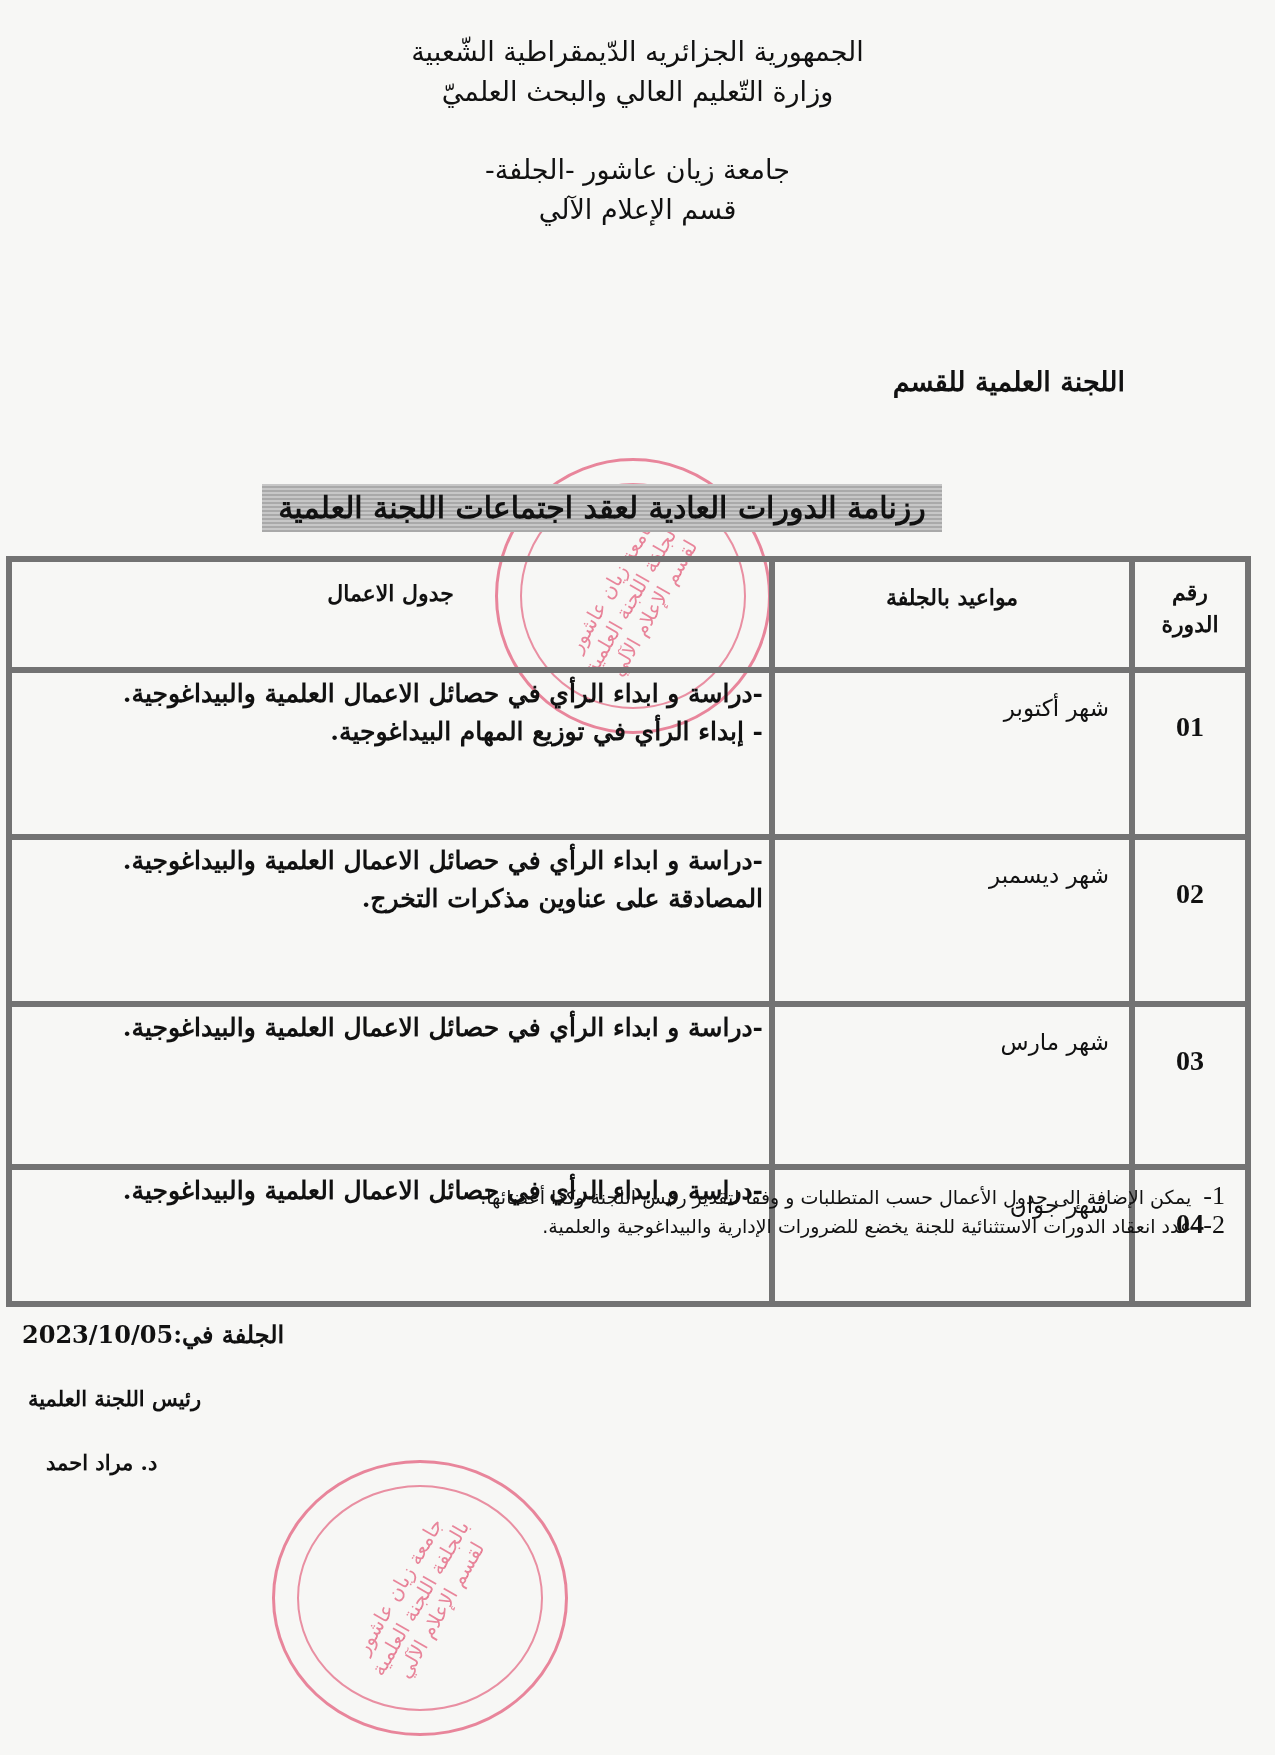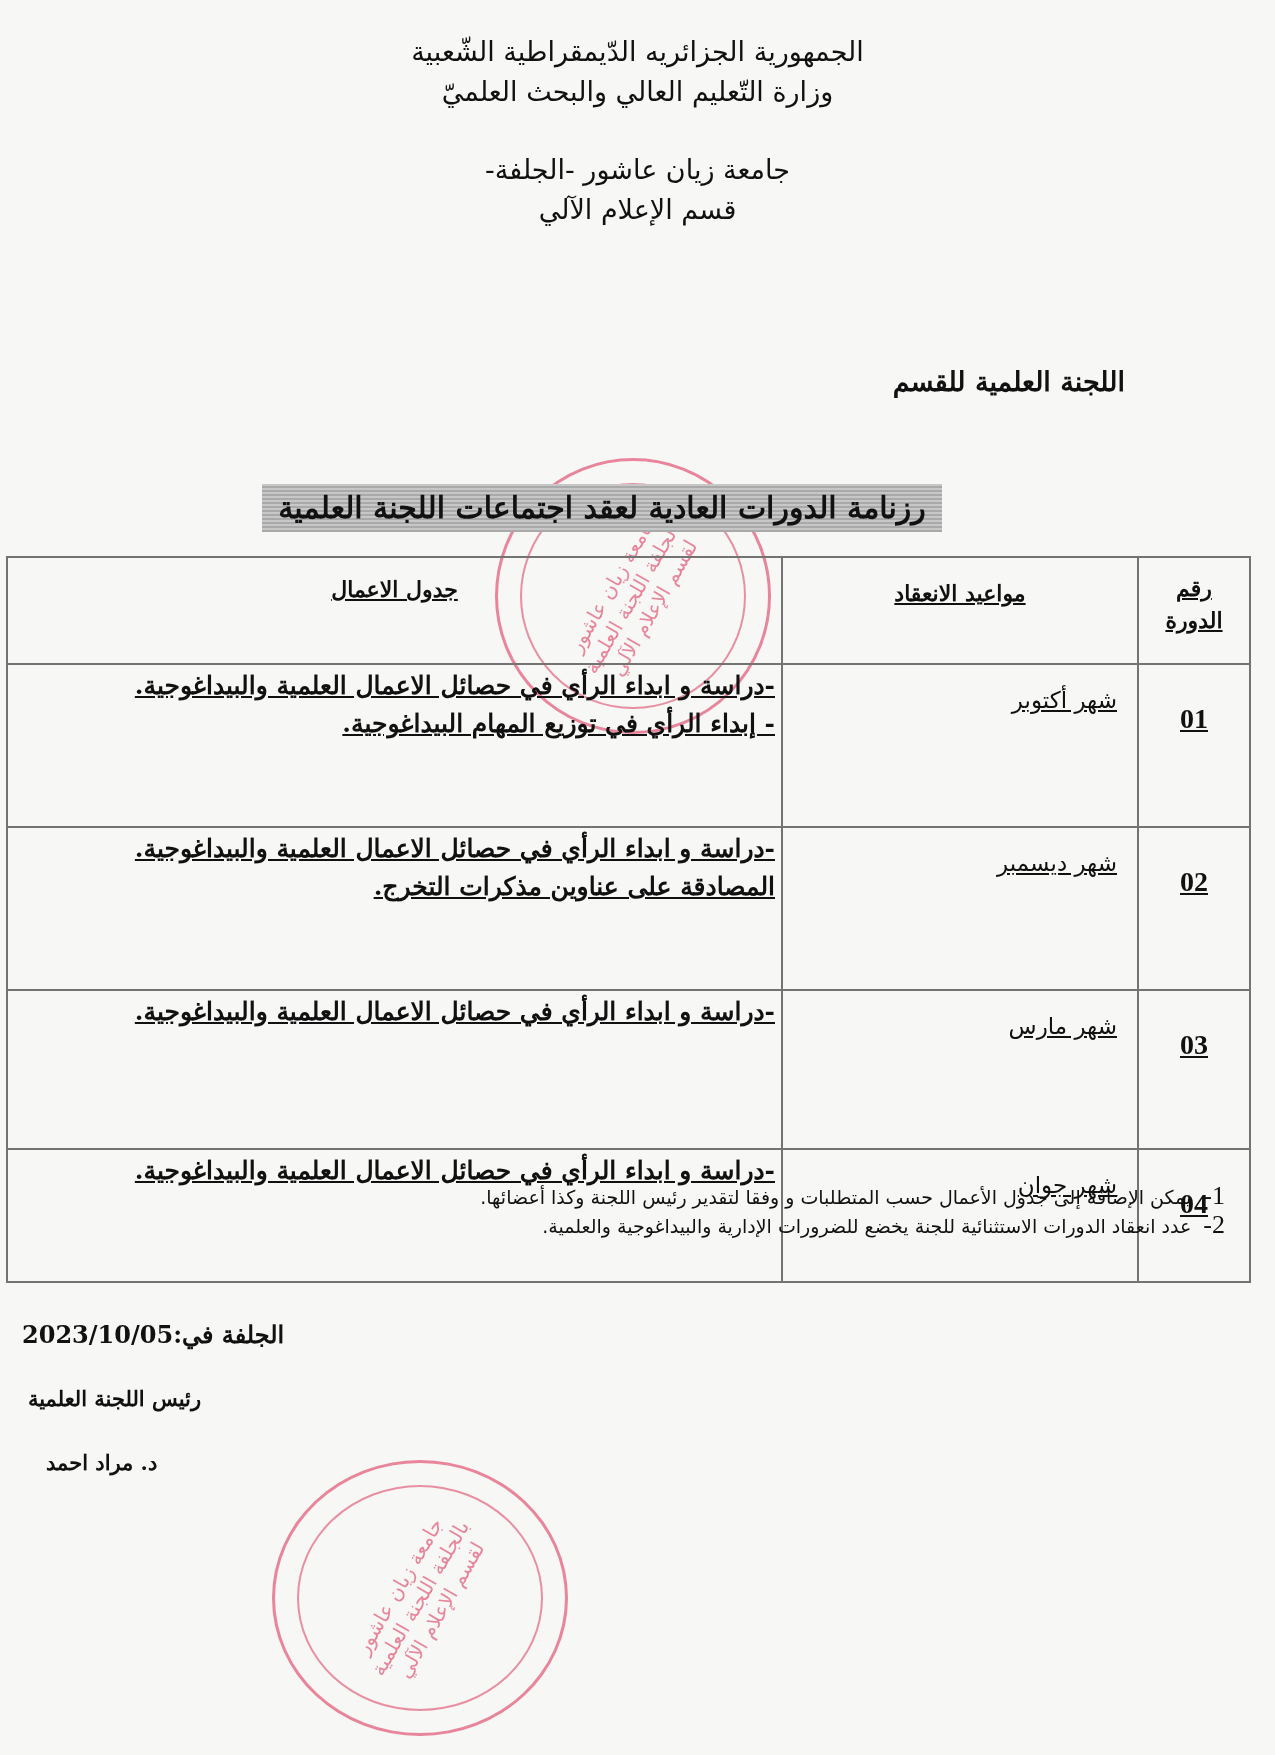--- a/index.html
+++ b/index.html
@@ -21,21 +21,21 @@
       position: absolute; top: 484px; left: 262px; width: 680px; height: 48px;
       background: repeating-linear-gradient(0deg, #a9a9a9 0 2px, #c7c7c7 2px 4px);
       text-align: center; font-size: 30px; font-weight: bold; line-height: 48px;
       font-family: "DejaVu Serif", serif;
     }
     table.sched {
       position: absolute; top: 556px; left: 6px; width: 1245px;
       border-collapse: collapse; direction: rtl;
       font-family: "DejaVu Serif", serif; font-weight: bold;
     }
-    table.sched td, table.sched th { border: 2px solid #737373; vertical-align: top; text-decoration: underline; }
+    table.sched td, table.sched th { border: 6px solid #737373; vertical-align: top; }
     th { font-size: 22px; font-weight: bold; height: 82px; }
     th.c-num { width: 108px; text-align: center; line-height: 32px; padding-top: 14px; vertical-align: top; }
     th.c-date { width: 352px; text-align: center; padding-top: 22px; }
     th.c-agenda { text-align: center; padding-top: 18px; }
     td.num { text-align: center; font-family: "Liberation Serif", serif; font-size: 28px; padding-top: 38px; }
     td.date { text-align: right; padding-right: 20px; font-size: 23px; padding-top: 22px; font-family: "DejaVu Sans", sans-serif; font-weight: normal; }
     td.agenda { text-align: justify; font-size: 25px; line-height: 38px; padding: 2px 6px 4px 6px; }
     td.agenda div { text-align-last: right; }
     tr.r1 td { height: 122px; }
     tr.r2 td { height: 122px; }
@@ -80,21 +80,21 @@
 
   <div class="doc-title">رزنامة الدورات العادية لعقد اجتماعات اللجنة العلمية</div>
 
   <table class="sched">
     <tbody>
         <tr>
       <th class="c-num">
         <div>رقم</div>
         <div>الدورة</div>
       </th>
-      <th class="c-date">مواعيد الانعقاد</th>
+      <th class="c-date">مواعيد بالجلفة</th>
       <th class="c-agenda">جدول الاعمال</th>
     </tr>
     <tr class="r1">
       <td class="num">01</td>
       <td class="date">شهر أكتوبر</td>
       <td class="agenda">
         <div>-دراسة و ابداء الرأي في حصائل الاعمال العلمية والبيداغوجية.</div>
         <div>- إبداء الرأي في توزيع المهام البيداغوجية.</div>
       </td>
     </tr>

